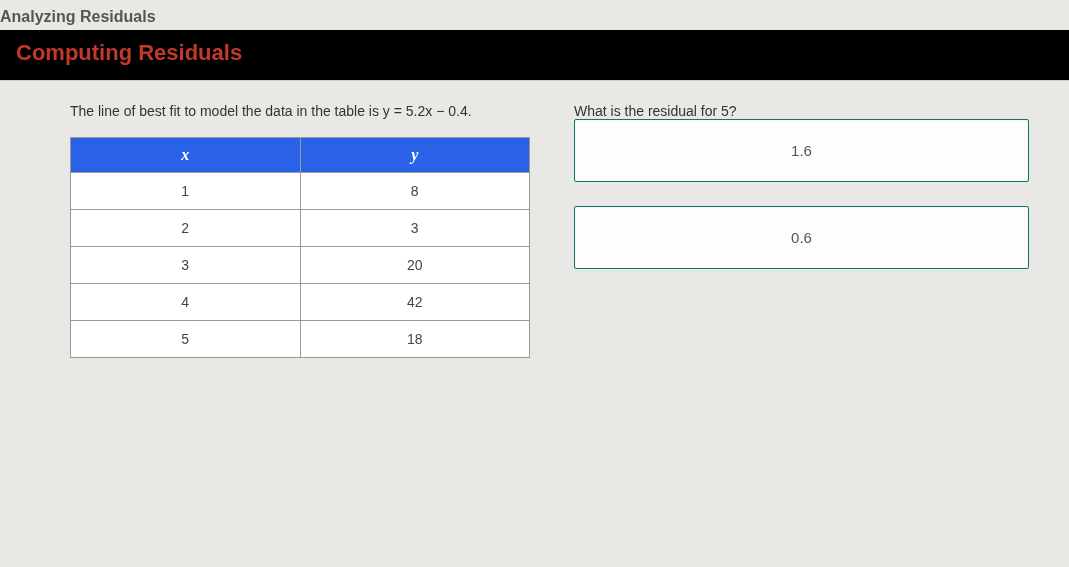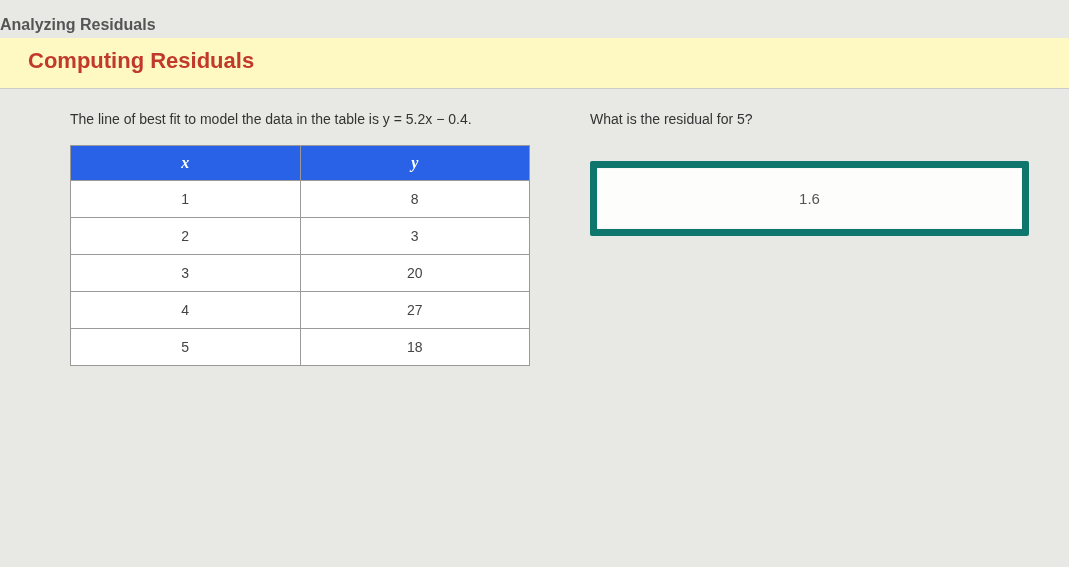--- a/index.html
+++ b/index.html
@@ -11,50 +11,49 @@
       font-family: Arial, sans-serif;
       background: #e8e8e4;
       width: 1069px;
       height: 567px;
       overflow: hidden;
     }
     .breadcrumb {
       color: #555;
       font-size: 16px;
       font-weight: bold;
-      padding: 16px 0 4px 0;
+      padding: 8px 0 4px 0;
     }
     .page-title {
       color: #c0392b;
       font-size: 22px;
       font-weight: bold;
-      padding: 10px 0 14px 28px;
+      padding: 10px 0 14px 16px;
       border-bottom: 1px solid #ccc;
-      background: #fef9c3;
+      background: #000000;
     }
     .content {
       display: flex;
       padding: 22px 40px 0 70px;
-      gap: 60px;
+      gap: 44px;
     }
     .left-col {
       flex: 0 0 460px;
     }
     .right-col {
       flex: 1;
     }
     .intro-text {
       font-size: 14px;
       color: #333;
       margin-bottom: 18px;
     }
     .question-text {
       font-size: 14px;
       color: #333;
-      margin-bottom: 34px;
     }
     table {
       border-collapse: collapse;
       width: 100%;
       background: #fff;
     }
     th {
       background: #2962e6;
       color: #fff;
       font-style: italic;
@@ -68,21 +67,21 @@
     td {
       text-align: center;
       padding: 10px 0;
       border: 1px solid #999;
       font-size: 14px;
       color: #444;
       width: 50%;
     }
     .answer-option {
       background: #fdfdfb;
-      border: 7px solid #0f766e;
+      border: 1px solid #0f766e;
       border-radius: 2px;
       padding: 22px 0;
       margin-bottom: 24px;
       text-align: center;
       font-size: 15px;
       color: #555;
       cursor: pointer;
       box-shadow: inset 0 0 2px rgba(0,0,0,0.1);
     }
   </style>
@@ -110,27 +109,28 @@
         <tr>
           <td>2</td>
           <td>3</td>
         </tr>
         <tr>
           <td>3</td>
           <td>20</td>
         </tr>
         <tr>
           <td>4</td>
-          <td>27</td>
+          <td>42</td>
         </tr>
         <tr>
           <td>5</td>
           <td>18</td>
         </tr>
       </tbody>
     </table>
   </div>
 
   <div class="right-col">
     <div class="question-text">What is the residual for 5?</div>
     <div class="answer-option">1.6</div>
+    <div class="answer-option">0.6</div>
   </div>
 </div>
 
 </body></html>

